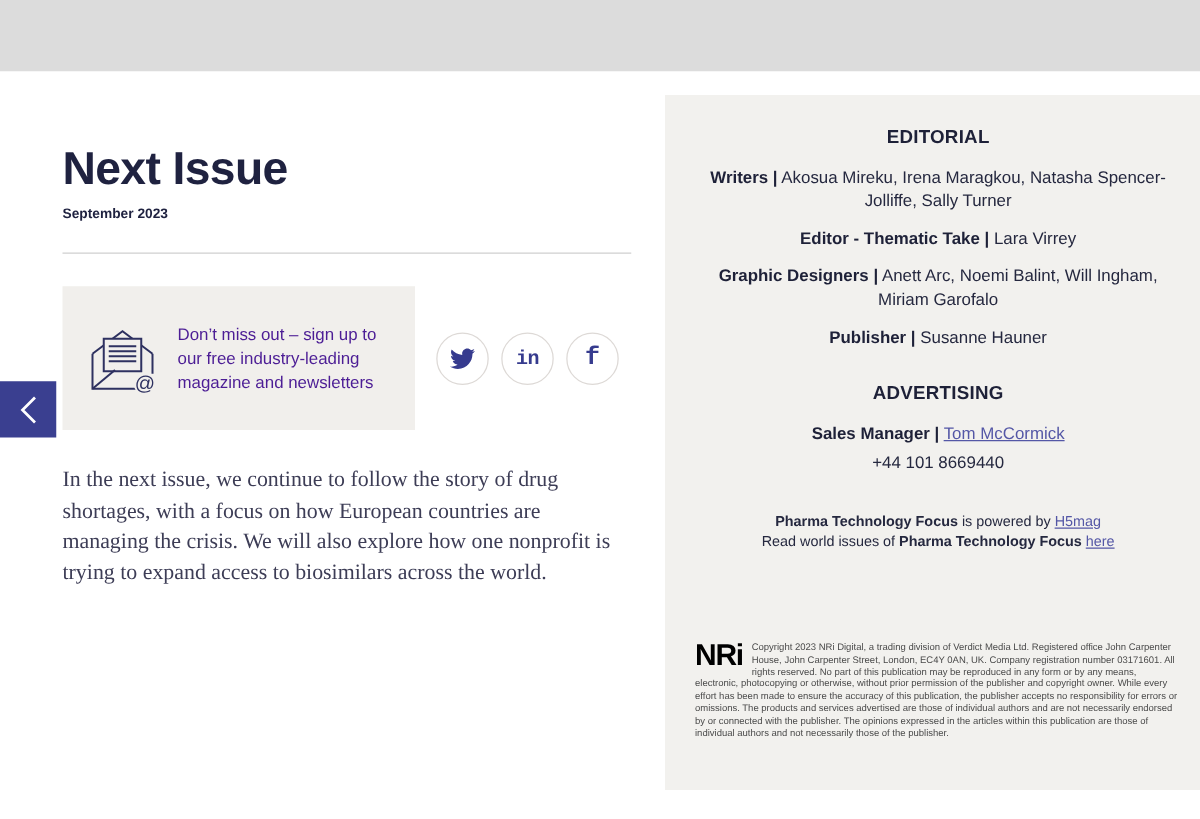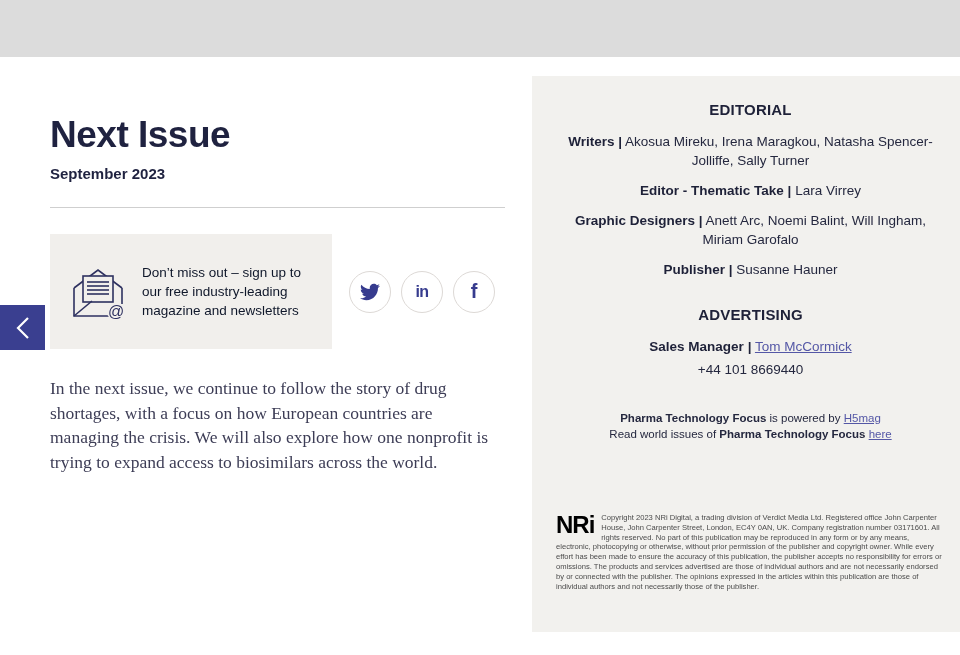--- a/index.html
+++ b/index.html
@@ -18,39 +18,39 @@
   }
   
   .left-col { position: absolute; left: 50px; top: 75px; width: 455px; }
   .page-title {
     margin-top: 39px;
     font-size: 37px; font-weight: 700; letter-spacing: -0.5px;
     color: #1f2240;
   }
   .issue-date {
     margin-top: 9px;
-    font-size: 15px; font-weight: 700; color: #1f2240;
+    font-size: 11px; font-weight: 700; color: #1f2240;
   }
   .divider {
     margin-top: 25px;
     border: none; border-top: 1px solid #cfcfcf; width: 455px;
   }
   .signup-row { margin-top: 26px; display: flex; align-items: center; }
   .signup-box {
     width: 290px; height: 115px;
     background: #f1efec;
     display: flex; align-items: center;
     padding: 0 12px 0 16px;
     cursor: pointer;
   }
   .envelope-wrap { width: 64px; flex: 0 0 64px; margin-right: 12px; }
   .signup-text {
-    font-size: 13.5px; line-height: 19px; color: #0f172a;
-  }
-  .social-row { display: flex; margin-left: 17px; }
+    font-size: 13.5px; line-height: 19px; color: #4c1d95;
+  }
+  .social-row { display: flex; margin-left: 17px; font-family: Liberation Mono, monospace; }
   .social-btn {
     width: 42px; height: 42px; border-radius: 50%;
     background: #ffffff; border: 1px solid #ddd9d6;
     display: flex; align-items: center; justify-content: center;
     margin-right: 10px; cursor: pointer;
     color: #363b8e;
   }
   .social-glyph-in { font-size: 16px; font-weight: 800; letter-spacing: -0.5px; }
   .social-glyph-f  { font-size: 20px; font-weight: 800; }
   .intro-paragraph {

